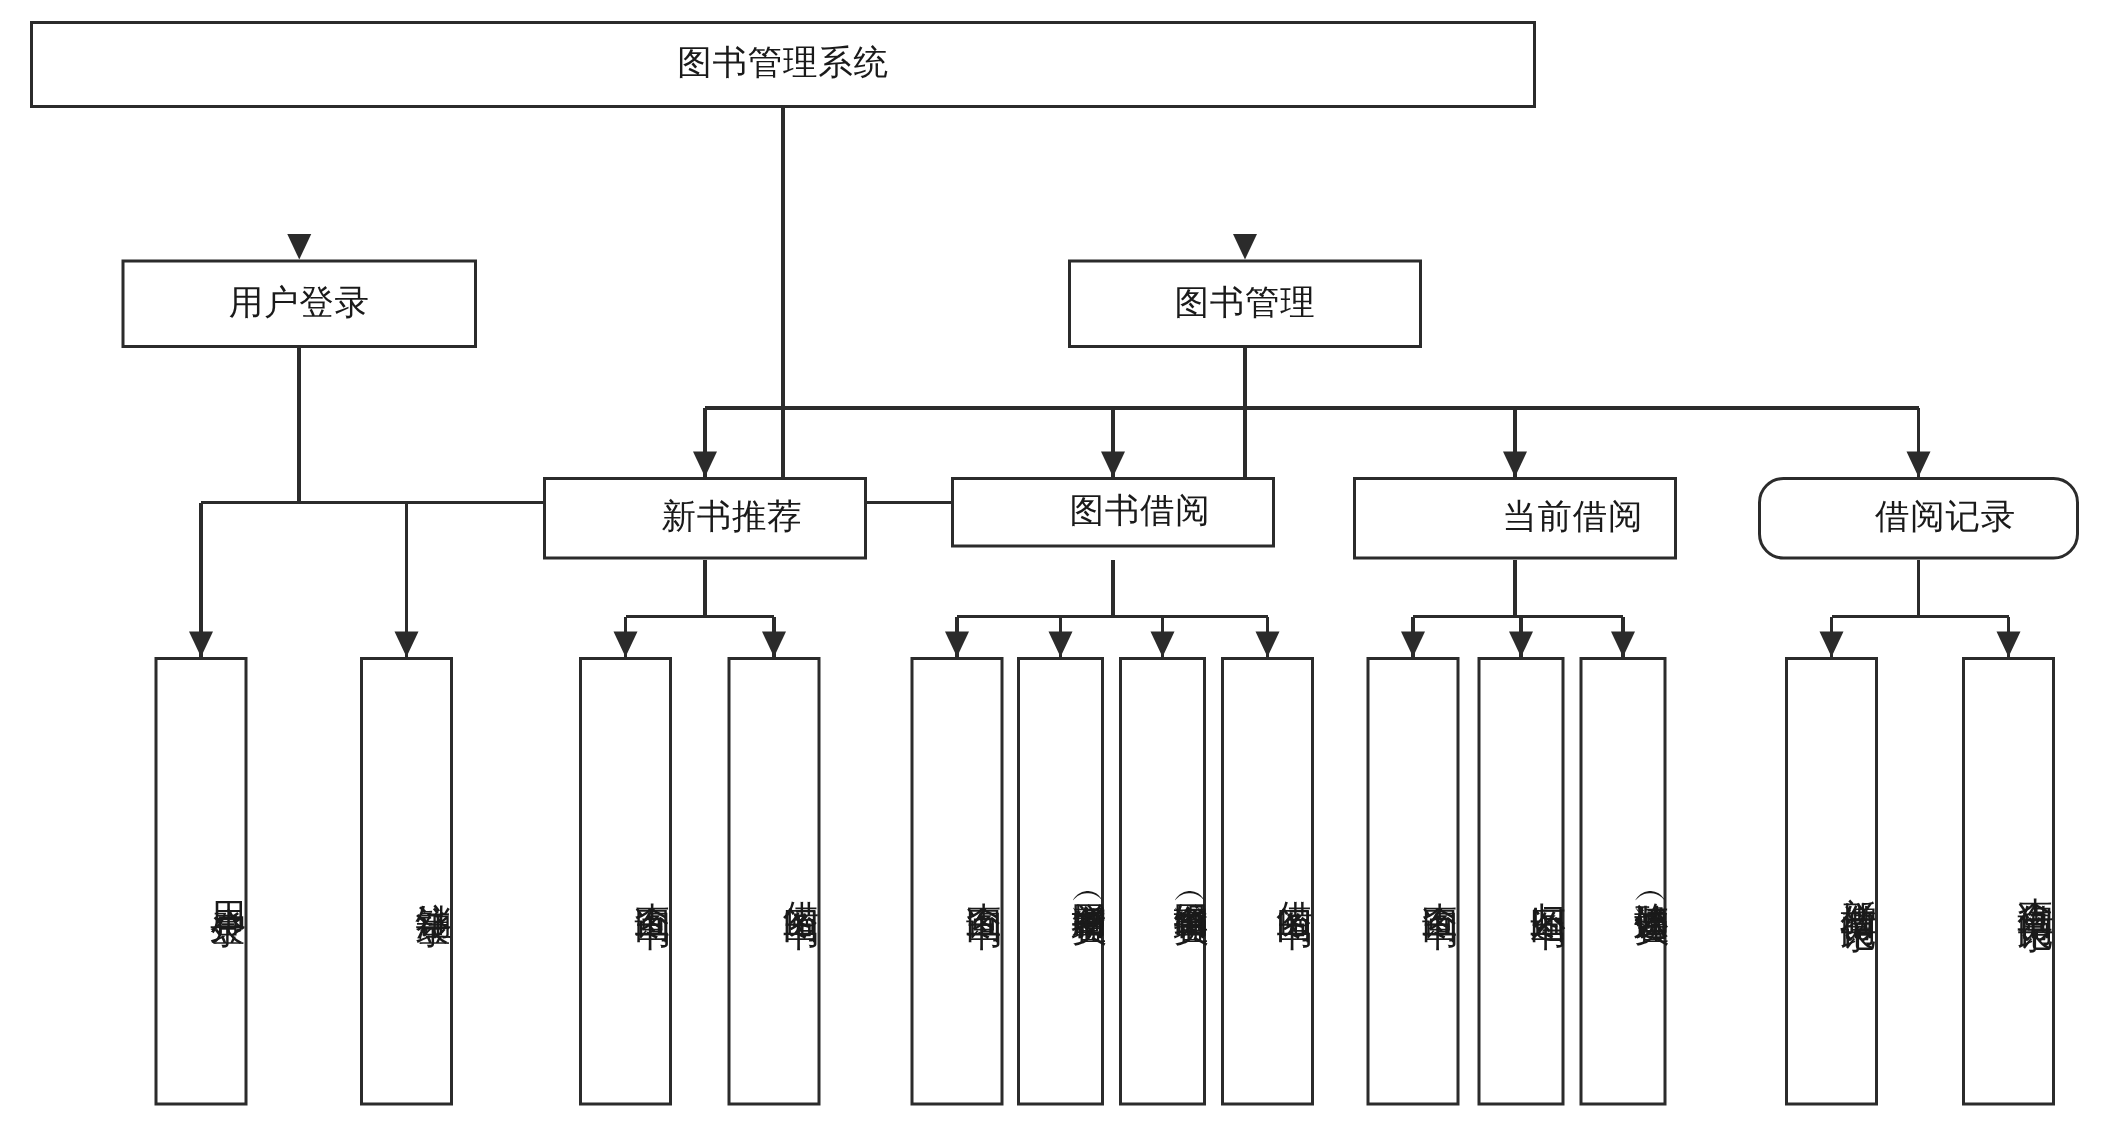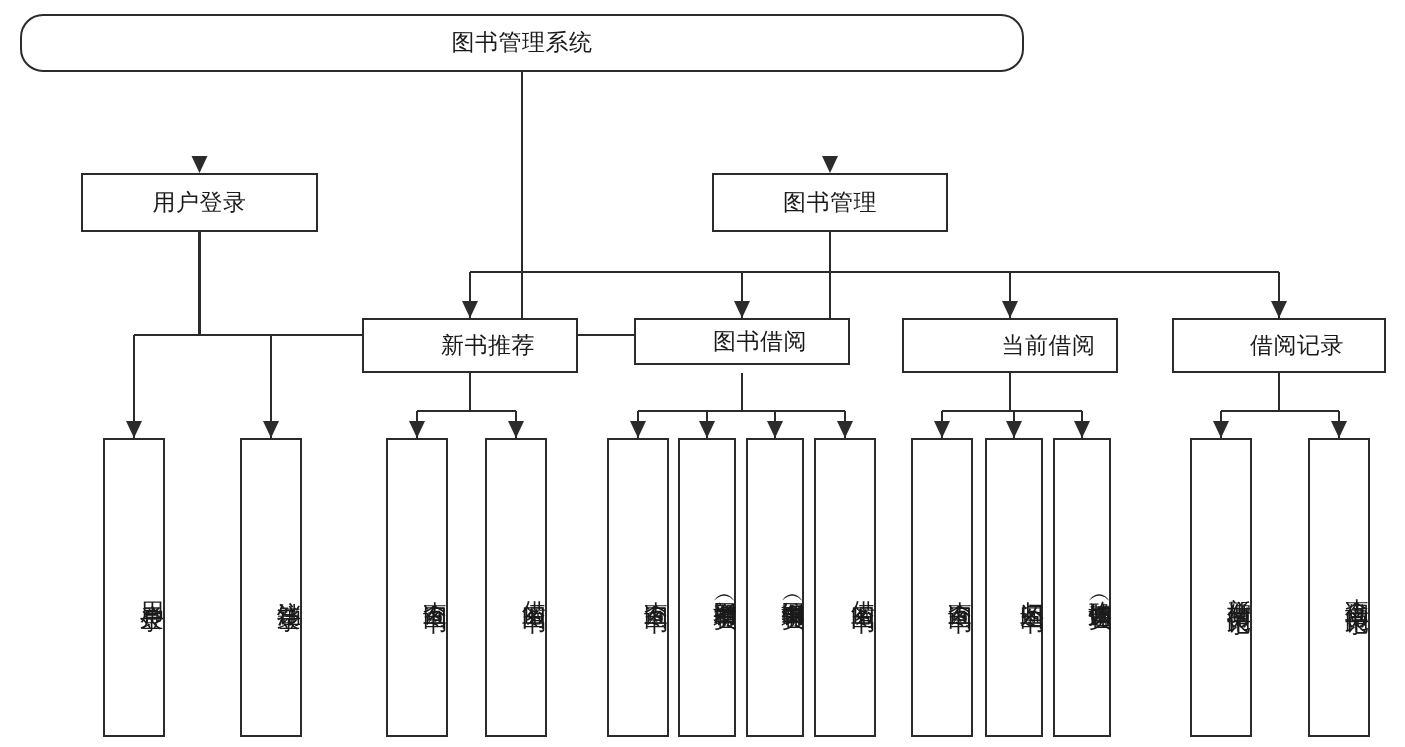--- a/index.html
+++ b/index.html
@@ -135,39 +135,39 @@
       <line x1="1082" y1="411" x2="1082" y2="438" stroke="#2b2b2b" stroke-width="2.4" shape-rendering="crispEdges"></line>
       <polygon points="1074,421 1090,421 1082,438" fill="#2b2b2b"></polygon>
       <line x1="1279" y1="373" x2="1279" y2="411" stroke="#2b2b2b" stroke-width="2.4" shape-rendering="crispEdges"></line>
       <line x1="1221" y1="411" x2="1339" y2="411" stroke="#2b2b2b" stroke-width="2.4" shape-rendering="crispEdges"></line>
       <line x1="1221" y1="411" x2="1221" y2="438" stroke="#2b2b2b" stroke-width="2.4" shape-rendering="crispEdges"></line>
       <polygon points="1213,421 1229,421 1221,438" fill="#2b2b2b"></polygon>
       <line x1="1339" y1="411" x2="1339" y2="438" stroke="#2b2b2b" stroke-width="2.4" shape-rendering="crispEdges"></line>
       <polygon points="1331,421 1347,421 1339,438" fill="#2b2b2b"></polygon>
     </svg>
   <div id="node-layer">
-      <div class="node horiz root" style="left: 20px; top: 14px; width: 1004px; height: 58px; border-radius: 23px;">
+      <div class="node horiz root" style="left: 20px; top: 14px; width: 1004px; height: 58px;">
         <span class="label">图书管理系统</span>
       </div>
       <div class="node horiz lvl2" style="left: 81px; top: 173px; width: 237px; height: 59px;">
         <span class="label">用户登录</span>
       </div>
       <div class="node horiz lvl2" style="left: 712px; top: 173px; width: 236px; height: 59px; text-align: center;">
         <span class="label">图书管理</span>
       </div>
       <div class="node horiz lvl3" style="left: 362px; top: 318px; width: 216px; height: 55px;">
         <span class="label">新书推荐</span>
       </div>
       <div class="node horiz lvl3" style="left: 634px; top: 318px; width: 216px; height: 47px;">
         <span class="label">图书借阅</span>
       </div>
       <div class="node horiz lvl3" style="left: 902px; top: 318px; width: 216px; height: 55px; padding-left: 41px;">
         <span class="label">当前借阅</span>
       </div>
-      <div class="node horiz lvl3" style="left: 1172px; top: 318px; width: 214px; height: 55px;">
+      <div class="node horiz lvl3" style="left: 1172px; top: 318px; width: 214px; height: 55px; border-radius: 17px;">
         <span class="label">借阅记录</span>
       </div>
       <div class="node leaf lvl3" style="left: 103px; top: 438px; width: 62px; height: 299px;">
         <span class="label">用户登录</span>
       </div>
       <div class="node leaf lvl3" style="left: 240px; top: 438px; width: 62px; height: 299px;">
         <span class="label">注销登录</span>
       </div>
       <div class="node leaf lvl3" style="left: 386px; top: 438px; width: 62px; height: 299px;">
         <span class="label">查询图书</span>

